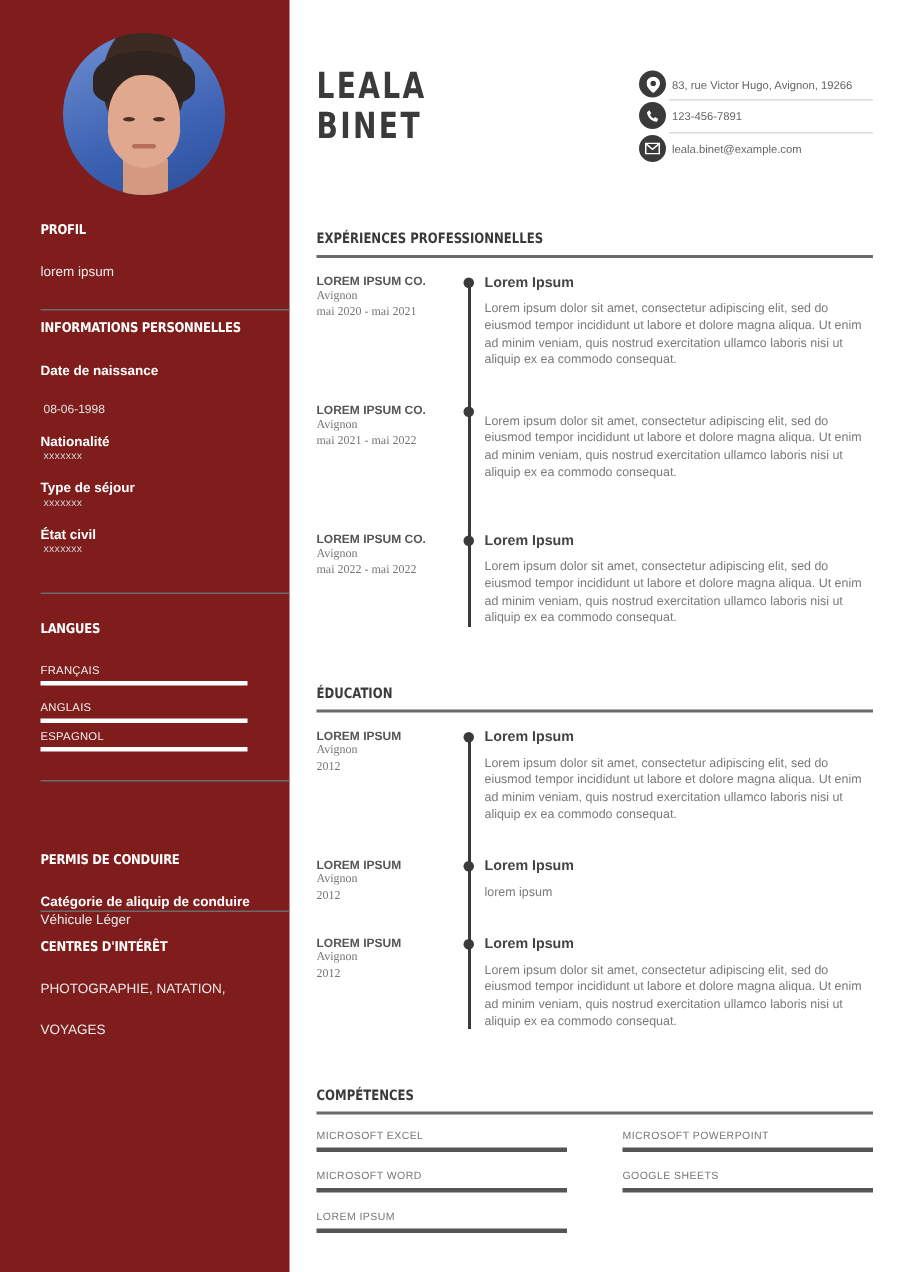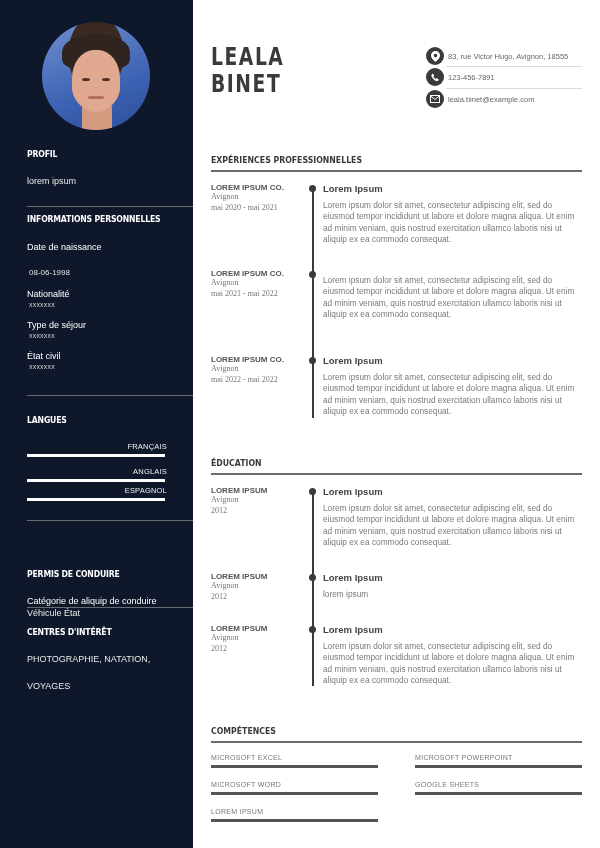--- a/index.html
+++ b/index.html
@@ -1,37 +1,37 @@
 <!DOCTYPE html>
 <html><head>
 <meta charset="utf-8">
 <style>
   * { box-sizing: border-box; margin: 0; padding: 0; }
   html, body { width: 600px; height: 848px; background: #ffffff; overflow: hidden; }
   body { position: relative; font-family: "Liberation Sans", sans-serif; color: #3a3a3a; }
 
-  .sidebar { position: absolute; left: 0; top: 0; width: 193px; height: 848px; background: #0f172a; color: #ffffff; }
+  .sidebar { position: absolute; left: 0; top: 0; width: 193px; height: 848px; background: #7f1d1d; color: #ffffff; }
   .avatar { position: absolute; left: 42px; top: 22px; width: 108px; height: 108px; border-radius: 50%; overflow: hidden;
             background: radial-gradient(circle at 50% 60%, #d9a48c 0 28%, transparent 29%),
                         radial-gradient(ellipse at 50% 30%, #3a2a22 0 36%, transparent 37%),
                         linear-gradient(160deg, #6f8fd0 0%, #3e63b4 60%, #2b4e9a 100%); }
   .avatar .face { position: absolute; left: 30px; top: 28px; width: 48px; height: 62px; border-radius: 46% 46% 48% 48%; background: #e0a98f; }
   .avatar .hair { position: absolute; left: 20px; top: 12px; width: 68px; height: 36px; border-radius: 50% 50% 30% 30%; background: #2f2420; }
   .avatar .neck { position: absolute; left: 40px; top: 84px; width: 30px; height: 30px; background: #d49a80; }
   .avatar .eye { position: absolute; top: 56px; width: 8px; height: 3px; border-radius: 50%; background: #4a2f25; }
   .avatar .mouth { position: absolute; left: 46px; top: 74px; width: 16px; height: 3px; border-radius: 2px; background: #b66e5f; }
 
   .sb-section { position: absolute; left: 27px; width: 140px; }
   .sb-title { font-family: "DejaVu Sans", sans-serif; font-weight: bold; font-size: 9px; letter-spacing: -0.2px; transform: scaleX(0.86); transform-origin: left center; color: #ffffff; white-space: nowrap; }
   .sb-text { font-size: 9px; color: #e8e8e8; }
   .sb-divider { position: absolute; left: 27px; width: 166px; height: 1px; background: #6b6a6c; }
-  .info-label { font-size: 9px; font-weight: normal; color: #ffffff; }
+  .info-label { font-size: 9px; font-weight: bold; color: #ffffff; }
   .info-value { font-size: 8px; color: #e0e0e0; padding-left: 2px; margin-top: 16px; }
   .info-mask { font-size: 7px; color: #d0d0d0; padding-left: 2px; margin-top: 2px; letter-spacing: 0.2px; }
-  .lang-label { font-size: 7.5px; color: #f0f0f0; letter-spacing: 0.2px; text-align: right; }
+  .lang-label { font-size: 7.5px; color: #f0f0f0; letter-spacing: 0.2px; }
   .lang-bar { width: 138px; height: 3px; background: #ffffff; margin-top: 3px; }
 
   .name { position: absolute; left: 211px; top: 44px; font-family: "DejaVu Sans", sans-serif; font-weight: bold; font-size: 24px; line-height: 27px; letter-spacing: 2px; color: #3a3a3a; transform: scaleX(0.78); transform-origin: left top; }
   .contact { position: absolute; left: 426px; width: 156px; height: 18px; display: flex; align-items: center; }
   .contact-icon { width: 18px; height: 18px; border-radius: 50%; background: #3a3a3a; display: flex; align-items: center; justify-content: center; flex-shrink: 0; }
   .contact-text { font-size: 7.5px; color: #666; margin-left: 4px; white-space: nowrap; }
   .contact-sep { position: absolute; left: 446px; width: 136px; height: 1px; background: #dcdcdc; }
 
   .sec-title { position: absolute; left: 211px; font-family: "DejaVu Sans", sans-serif; font-weight: bold; font-size: 9.5px; color: #3a3a3a; transform: scaleX(0.82); transform-origin: left center; white-space: nowrap; }
   .sec-rule { position: absolute; left: 211px; width: 371px; height: 1.5px; background: #6a6a6a; }
@@ -102,21 +102,21 @@
     <div style="margin-top:4px">
       <div class="lang-label">ESPAGNOL</div>
       <div class="lang-bar"></div>
     </div>
   </div>
   <div class="sb-divider" style="top:520px"></div>
 
   <div class="sb-section" style="top:569px">
     <div class="sb-title">PERMIS DE CONDUIRE</div>
     <div class="info-label" style="margin-top:17px">Catégorie de aliquip de conduire</div>
-    <div class="sb-text" style="margin-top:2px">Véhicule État</div>
+    <div class="sb-text" style="margin-top:2px">Véhicule Léger</div>
   </div>
   <div class="sb-divider" style="top:607px"></div>
 
   <div class="sb-section" style="top:627px">
     <div class="sb-title">CENTRES D'INTÉRÊT</div>
     <div class="sb-text" style="margin-top:17px">PHOTOGRAPHIE, NATATION,</div>
     <div class="sb-text" style="margin-top:17px">VOYAGES</div>
   </div>
 </aside>
 
@@ -124,21 +124,21 @@
   <div>LEALA</div>
   <div>BINET</div>
 </div>
 
 <div class="contact" style="top:47px">
   <span class="contact-icon">
     <svg width="9" height="11" viewBox="0 0 10 12">
         <path d="M5 0C2.2 0 0 2.2 0 5c0 3.5 5 7 5 7s5-3.5 5-7c0-2.8-2.2-5-5-5zm0 7a2 2 0 110-4 2 2 0 010 4z" fill="#fff"></path>
       </svg>
   </span>
-  <span class="contact-text">83, rue Victor Hugo, Avignon, 18555</span>
+  <span class="contact-text">83, rue Victor Hugo, Avignon, 19266</span>
 </div>
 <div class="contact-sep" style="top:66px"></div>
 <div class="contact" style="top:68px">
   <span class="contact-icon">
     <svg width="9" height="9" viewBox="0 0 10 10">
         <path d="M2 0.5l1.6 2.2-1 1.1c.6 1.3 1.5 2.2 2.7 2.8l1.1-1 2.2 1.5-.8 1.9C4.2 9.1.9 5.9.3 2.2L2 .5z" fill="#fff"></path>
       </svg>
   </span>
   <span class="contact-text">123-456-7891</span>
 </div>

